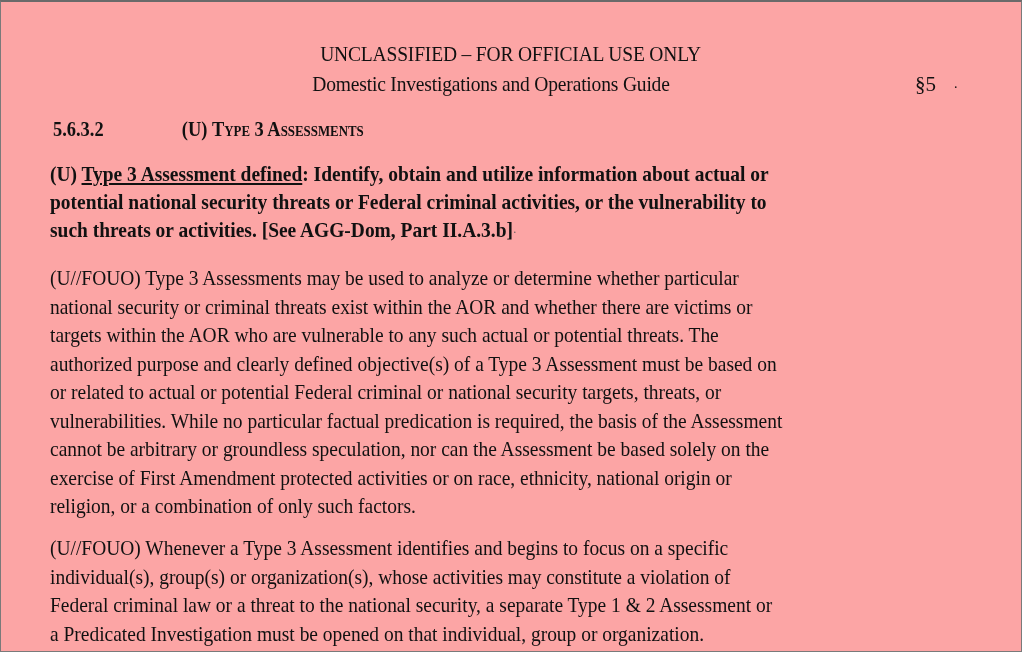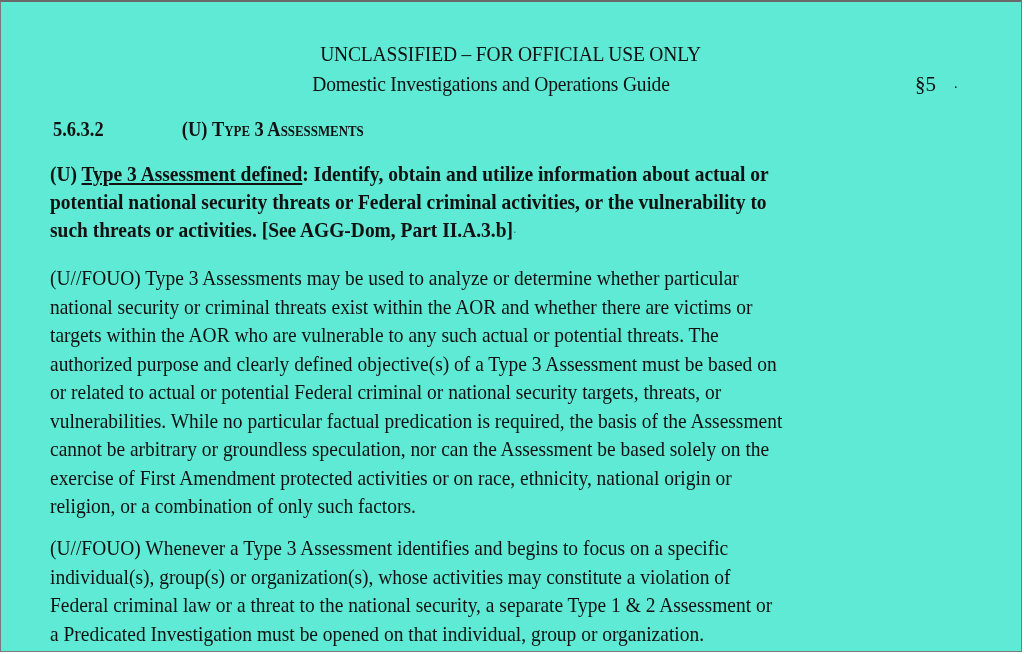--- a/index.html
+++ b/index.html
@@ -15,21 +15,21 @@
       font-family: "Liberation Serif", "DejaVu Serif", serif;
       color: #111111;
     }
     .page {
       position: absolute;
       left: 0; top: 0;
       width: 1022px;
       height: 652px;
       border: 1px solid #7a7a7a;
       border-top: 2px solid #6a6a6a;
-      background: #5eead4;
+      background: #fca5a5;
       box-sizing: border-box;
     }
     .hdr-line1 {
       position: absolute;
       left: 0; width: 1022px;
       top: 40px;
       text-align: center;
       font-size: 21px;
       letter-spacing: -0.2px;
       transform: scaleX(0.93);

